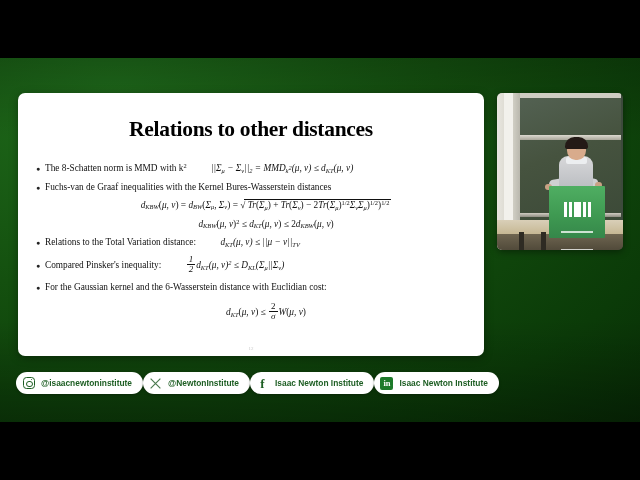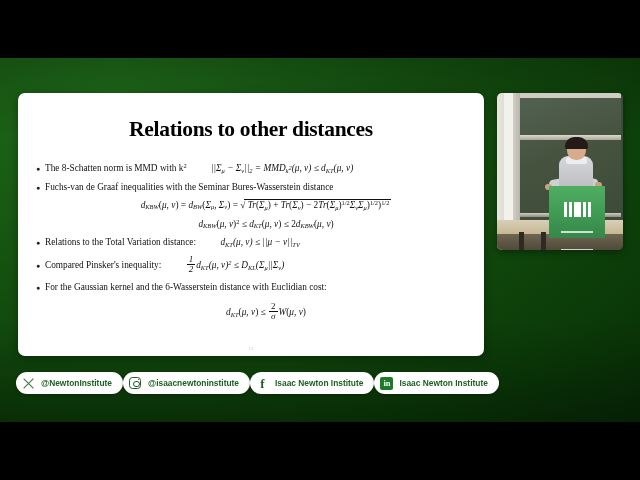--- a/index.html
+++ b/index.html
@@ -136,21 +136,21 @@
               <span>=</span>
               <i class="mi">MMD</i><sub><i class="mi">k</i><sup>2</sup></sub><span>(</span><i class="mi">μ</i><span>, </span><i class="mi">ν</i><span>)</span>
               <span>≤</span>
               <i class="mi">d</i><sub>KT</sub><span>(</span><i class="mi">μ</i><span>, </span><i class="mi">ν</i><span>)</span>
             </span>
           </span>
         </div>
 
         <div class="bullet">
           <span class="dot">●</span>
-          <span class="btxt">Fuchs-van de Graaf inequalities with the Seminar Bures-Wasserstein distance</span>
+          <span class="btxt">Fuchs-van de Graaf inequalities with the Kernel Bures-Wasserstein distances</span>
         </div>
 
         <div class="eq">
           <span class="eqline">
             <i class="mi">d</i><sub>KBW</sub><span>(</span><i class="mi">μ</i><span>, </span><i class="mi">ν</i><span>)</span>
             <span>=</span>
             <i class="mi">d</i><sub>BW</sub><span>(</span><i class="mi">Σ</i><sub>μ</sub><span>, </span><i class="mi">Σ</i><sub>ν</sub><span>)</span>
             <span>=</span>
             <span class="sqrt">√</span><span class="radical">
               <i class="mi">Tr</i><span>(</span><i class="mi">Σ</i><sub>μ</sub><span>)</span>
@@ -254,36 +254,36 @@
             <b></b><b></b>
           </div>
         </div>
       </div>
     </div>
 
     <div id="social">
 
       <div class="pill">
         <span class="glyph">
+            <span class="ig-box"></span>
+          </span>
+        <span class="ptxt">@isaacnewtoninstitute</span>
+      </div>
+
+      <div class="pill">
+        <span class="glyph">
           <svg width="13" height="13" viewBox="0 0 24 24" aria-hidden="true">
             <path d="M3 3 L21 21 M21 3 L3 21" stroke="#4c7a50" stroke-width="2.2" fill="none"></path>
           </svg>
         </span>
         <span class="ptxt">@NewtonInstitute</span>
       </div>
 
       <div class="pill">
         <span class="glyph">
-            <span class="ig-box"></span>
-          </span>
-        <span class="ptxt">@isaacnewtoninstitute</span>
-      </div>
-
-      <div class="pill">
-        <span class="glyph">
             <span class="fb-g">f</span>
           </span>
         <span class="ptxt">Isaac Newton Institute</span>
       </div>
 
       <div class="pill">
         <span class="glyph">
             <span class="li-box">in</span>
           </span>
         <span class="ptxt">Isaac Newton Institute</span>

